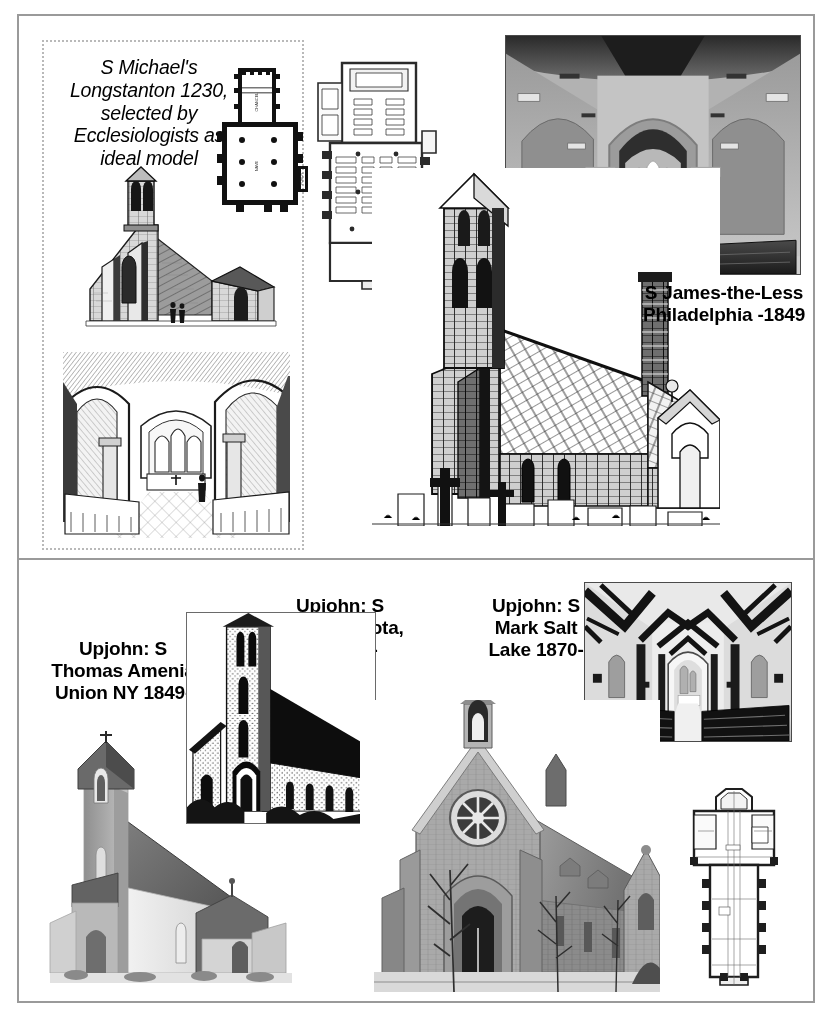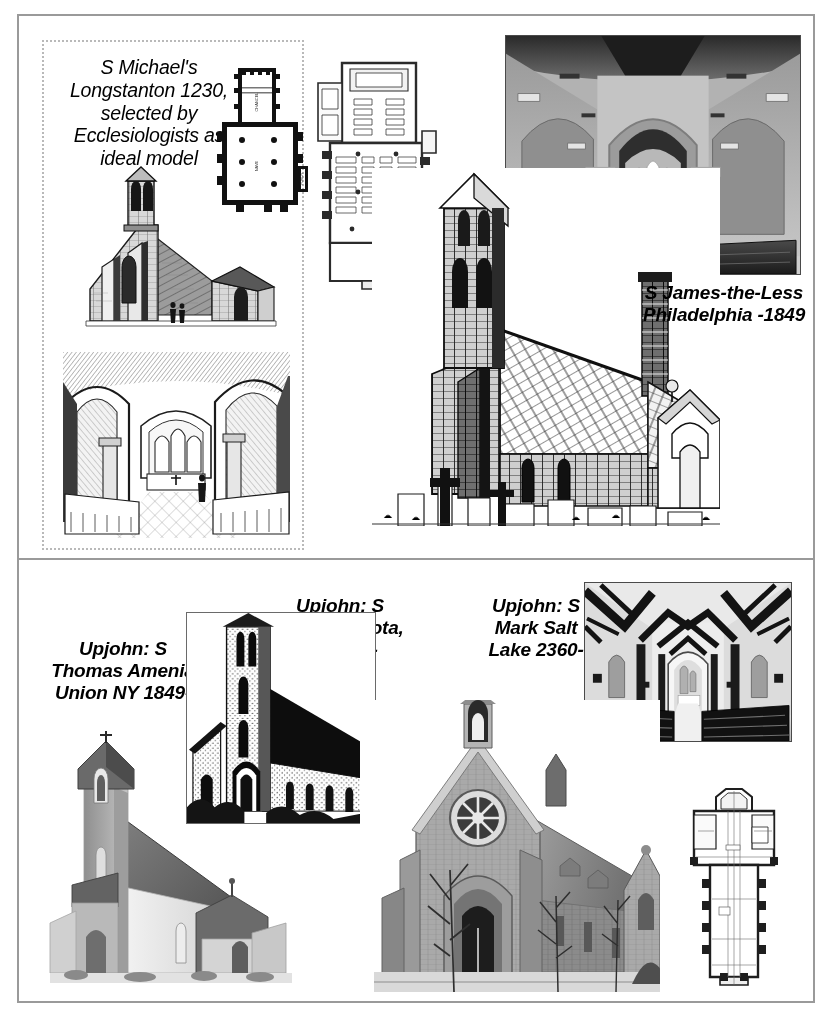--- a/index.html
+++ b/index.html
@@ -19,21 +19,21 @@
   .divider{
     position:absolute;left:17px;top:558px;width:798px;height:0;
     border-top:2px solid #9a9a9a;
   }
   .dotted-box{
     position:absolute;left:42px;top:40px;width:262px;height:510px;
     border:2px dotted #b9b9b9;box-sizing:border-box;
   }
 
   
-  .cap{position:absolute;text-align:center;color:#000;line-height:1.17;font-style:italic;}
+  .cap{position:absolute;text-align:center;color:#000;line-height:1.17;}
   .cap-italic{
     font-style:italic;font-weight:400;font-size:19.5px;letter-spacing:-.2px;
   }
   .cap-bold{font-weight:bold;font-size:19px;letter-spacing:-.2px;}
 
   #cap-longstanton{left:54px;top:56px;width:190px;}
   #cap-james{left:640px;top:282px;width:168px;}
   #cap-thomas{left:48px;top:638px;width:150px;}
   #cap-mary{left:272px;top:595px;width:136px;}
   #cap-mark{left:472px;top:595px;width:128px;}
@@ -474,21 +474,21 @@
       </g>
     </svg>
   </div>
 
   <div class="cap cap-bold" id="cap-james">S James-the-Less Philadelphia -1849</div>
 
   <div class="cap cap-bold" id="cap-thomas">Upjohn: S Thomas Amenia Union NY 1849-</div>
 
   <div class="cap cap-bold" id="cap-mary">Upjohn: S Mary Nashota, WI 1859-</div>
 
-  <div class="cap cap-bold" id="cap-mark">Upjohn: S Mark Salt Lake 2360-</div>
+  <div class="cap cap-bold" id="cap-mark">Upjohn: S Mark Salt Lake 1870-</div>
 
   <div class="art" id="art-thomas-photo">
     <svg viewBox="0 0 266 265" preserveAspectRatio="none">
       <defs>
         <linearGradient id="tRoof" x1="0" y1="0" x2="1" y2="1">
           <stop offset="0%" stop-color="#7e7e7e"></stop>
             <stop offset="100%" stop-color="#4f4f4f"></stop>
         </linearGradient>
         <linearGradient id="tWallL" x1="0" y1="0" x2="1" y2="0">
           <stop offset="0%" stop-color="#8f8f8f"></stop>

